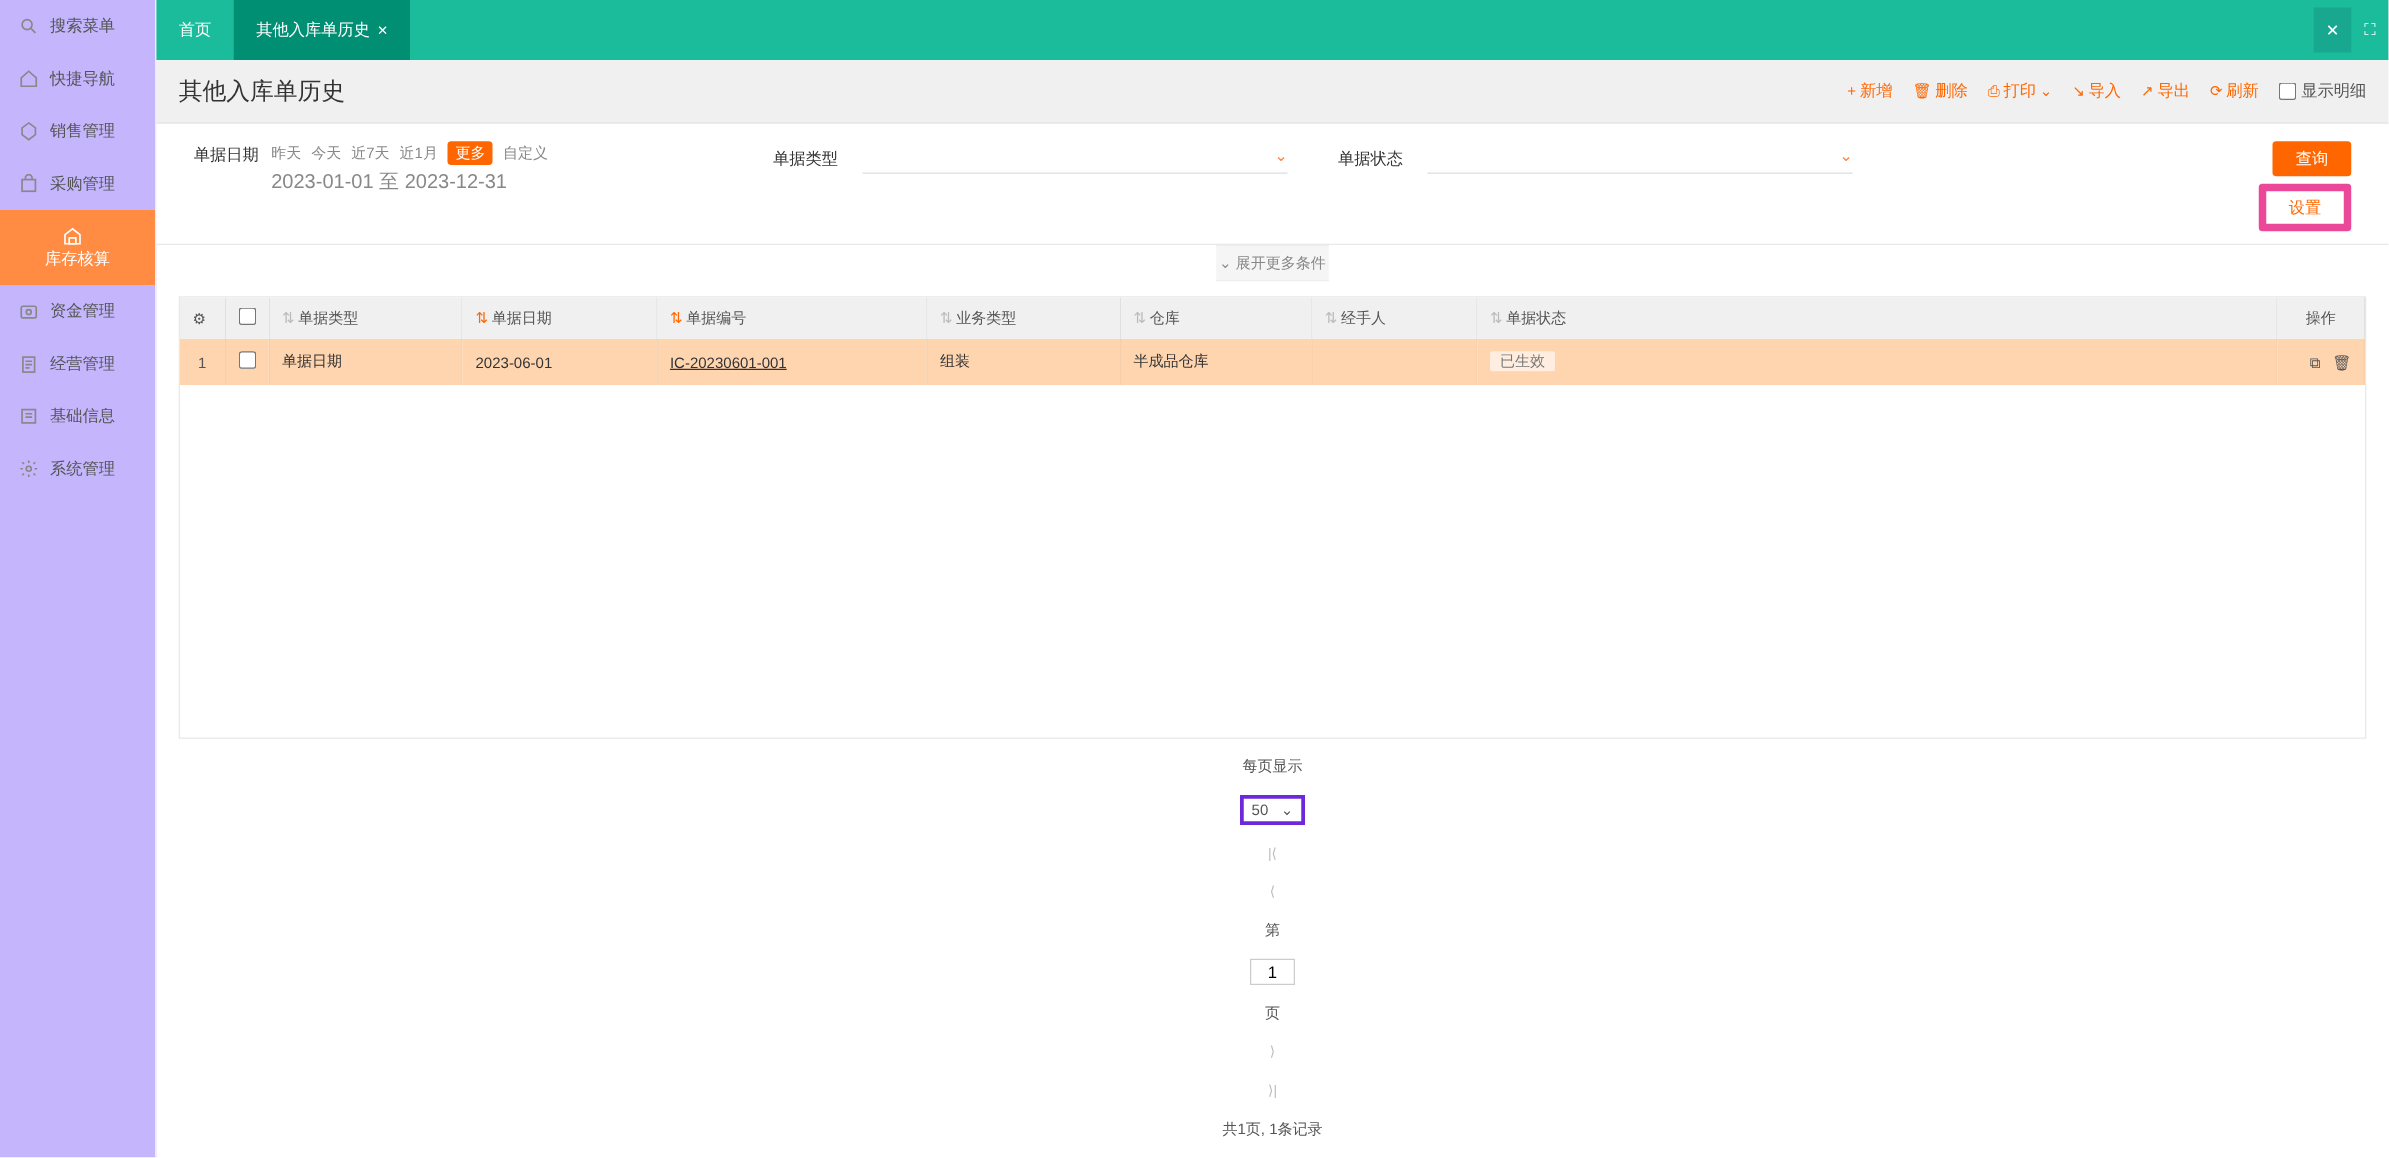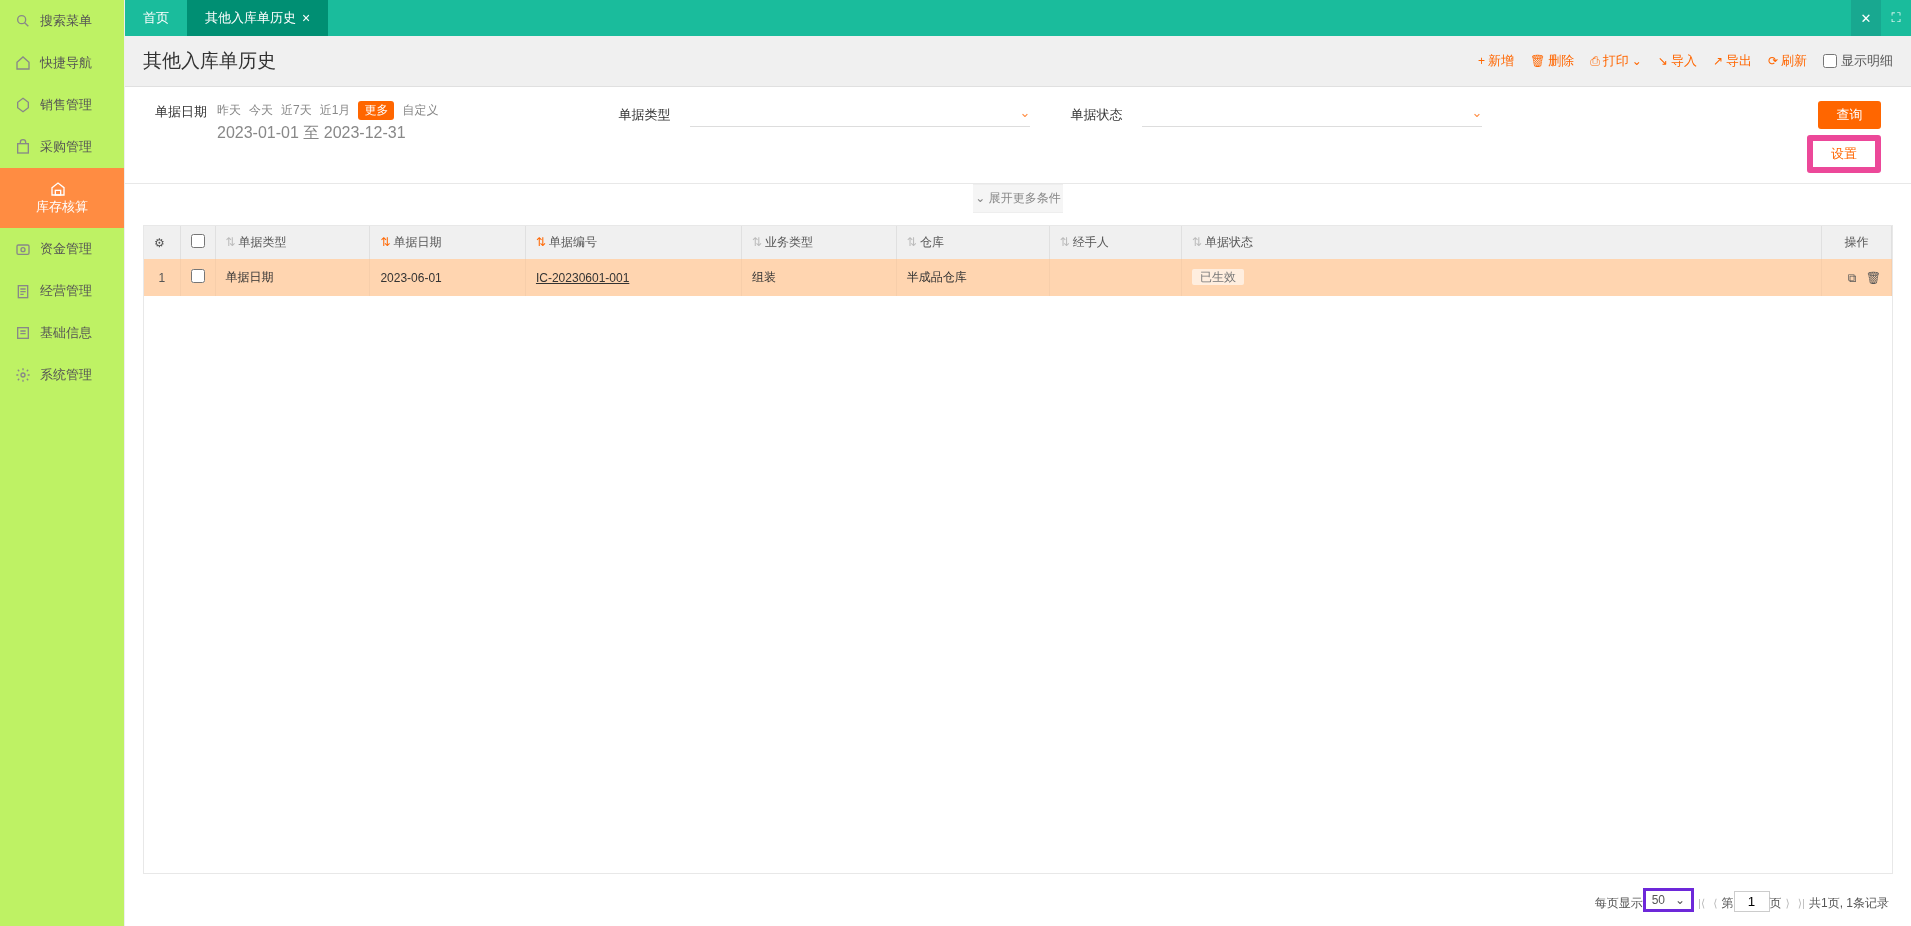--- a/index.html
+++ b/index.html
@@ -1,30 +1,30 @@
 <!DOCTYPE html>
 <html><head>
   <meta charset="utf-8">
   <style>
     * { margin: 0; padding: 0; box-sizing: border-box; }
     body { font-family: "Microsoft YaHei", Arial, sans-serif; font-size: 13px; color: #333; background: #fff; overflow: hidden; }
     
     .app { display: flex; height: 100vh; width: 100vw; }
     
     
-    .sidebar { width: 125px; background: #bef264; border-right: 1px solid #eee; flex-shrink: 0; }
+    .sidebar { width: 125px; background: #c4b5fd; border-right: 1px solid #eee; flex-shrink: 0; }
     .sidebar-item { display: flex; align-items: center; padding: 12px 14px; cursor: pointer; color: #555; font-size: 13px; }
     .sidebar-item.active { background: #ff8c42; color: #fff; flex-direction: column; }
     .sidebar-icon { width: 18px; height: 18px; margin-right: 8px; display: inline-flex; align-items: center; justify-content: center; flex-shrink: 0; }
     
     
     .main { flex: 1; display: flex; flex-direction: column; overflow: hidden; }
     
     
-    .tabs-bar { background: #1abc9c; display: flex; height: 36px; align-items: stretch; text-align: center; }
+    .tabs-bar { background: #1abc9c; display: flex; height: 48px; align-items: stretch; text-align: center; }
     .tab { padding: 0 18px; display: flex; align-items: center; color: #fff; cursor: pointer; font-size: 13px; }
     .tab.active-tab { background: #008f73; }
     .tab-close { margin-left: 6px; font-size: 14px; cursor: pointer; }
     .tabs-right { margin-left: auto; display: flex; align-items: center; }
     .tabs-right-btn { width: 30px; height: 36px; display: flex; align-items: center; justify-content: center; color: #fff; cursor: pointer; }
     .tabs-right-btn.darker { background: #18a890; }
     
     
     .page-header { background: #f0f0f0; padding: 12px 18px; display: flex; align-items: center; justify-content: space-between; border-bottom: 1px solid #e0e0e0; }
     .page-title { font-size: 19px; color: #333; font-weight: 400; }
@@ -68,21 +68,21 @@
     .doc-link { text-decoration: underline; color: #333; cursor: pointer; }
     .status-badge { background: rgba(255,255,255,0.6); padding: 1px 8px; border-radius: 2px; color: #777; font-size: 12px; }
     .table .op-cell { text-align: right; width: 70px; }
     .op-icon { color: #555; cursor: pointer; margin-left: 6px; }
     .gear-cell { text-align: center; width: 36px; }
     
     
     .summary-bar { background: #fff3e0; padding: 8px 14px; margin: 8px 18px 0; color: #555; font-size: 13px; border: 1px solid #f5e3c5; }
     
     
-    .pagination { display: flex; align-items: flex-end; justify-content: flex-end; padding: 14px 22px; color: #555; font-size: 12px; }
+    .pagination { display: flex; align-items: center; justify-content: flex-end; gap: 14px; padding: 14px 22px; color: #555; font-size: 12px; flex-direction: column; }
     .page-select { border: 3px solid #6d28d9; padding: 2px 6px; display: inline-flex; align-items: center; gap: 10px; cursor: pointer; }
     .page-nav-btn { color: #bbb; cursor: pointer; padding: 2px 4px; font-size: 11px; }
     .page-input { width: 36px; border: 1px solid #ccc; text-align: center; padding: 2px 4px; }
     
     svg { width: 16px; height: 16px; }
     .sidebar-item.active svg { stroke: #fff; }
   </style>
 </head>
 <body>
 

